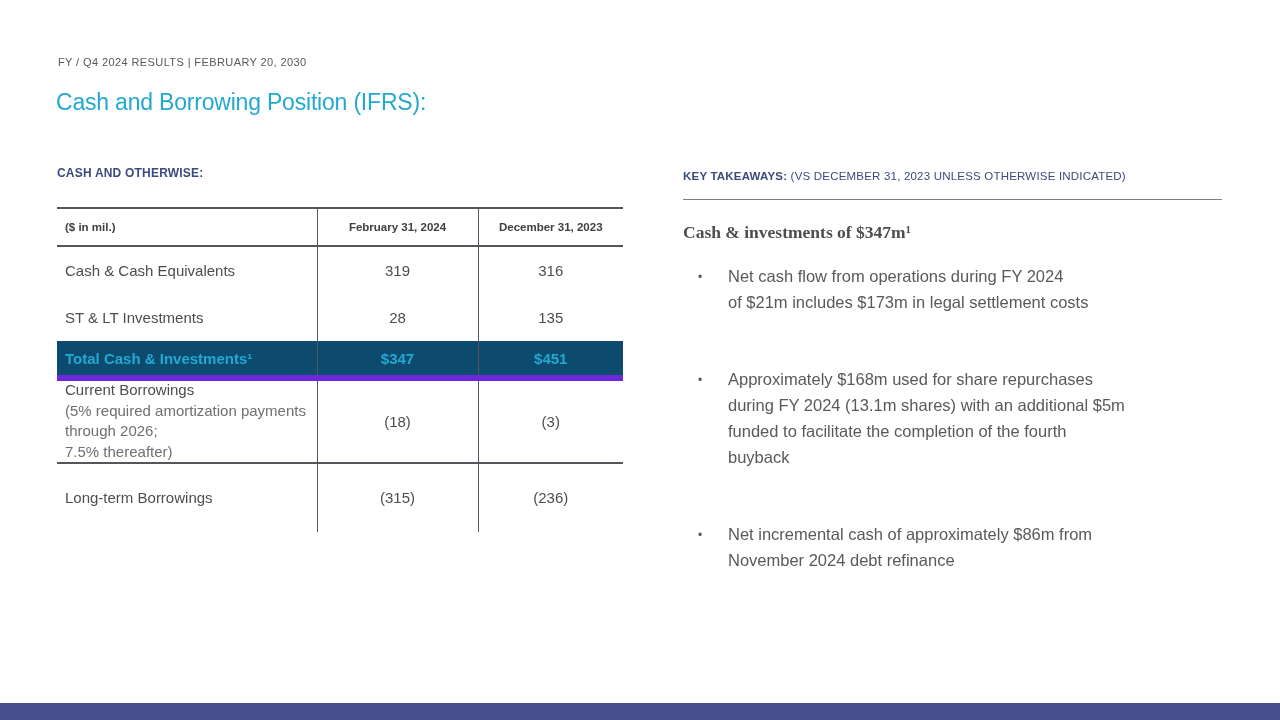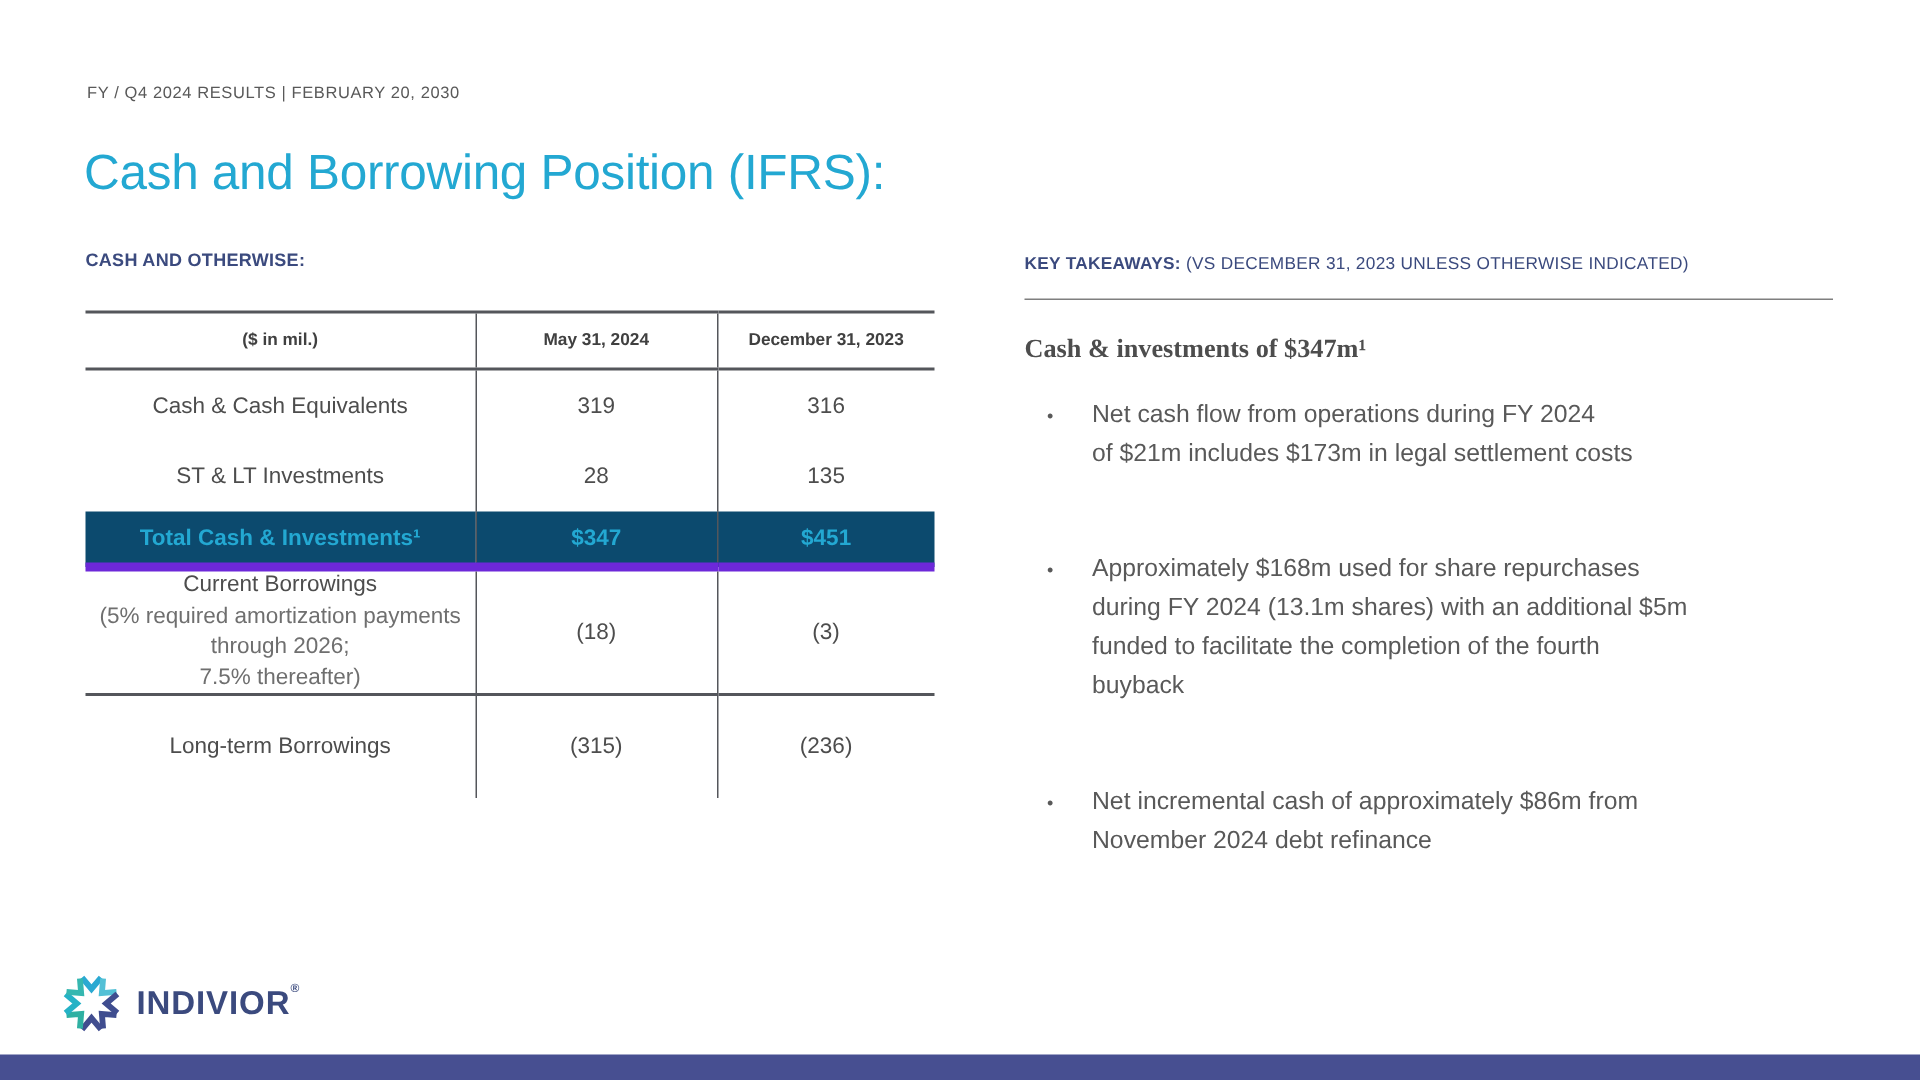--- a/index.html
+++ b/index.html
@@ -13,21 +13,21 @@
   }
   .slide { position:absolute; inset:0; }
 
   
   .eyebrow {
     position:absolute; left:58px; top:56px;
     font-size:11px; letter-spacing:.4px; color:#595959;
   }
   .title {
     position:absolute; left:56px; top:74px;
-    font-size:33px; font-weight:400; color:#23a8d2;
+    font-size:23px; font-weight:400; color:#23a8d2;
     letter-spacing:-.2px;
   }
 
   
   .table-section { position:absolute; left:57px; top:166px; width:566px; }
   .section-label {
     font-size:12px; font-weight:700; color:#3b4a7e; letter-spacing:.2px;
     margin-bottom:27px;
   }
   table.fin {
@@ -39,21 +39,21 @@
   table.fin col.c3 { width:145px; }
   table.fin th, table.fin td {
     padding:0 8px; vertical-align:middle;
   }
   table.fin thead th {
     font-size:11.5px; font-weight:700; color:#404040;
     height:36px;
     border-top:2px solid #54565b;
     border-bottom:2px solid #54565b;
   }
-  table.fin th.lbl, table.fin td.lbl { text-align:center; }
+  table.fin th.lbl, table.fin td.lbl { text-align:left; }
   table.fin th.val, table.fin td.val { text-align:center; }
   table.fin .bdr1 { border-right:1.5px solid #54565b; }
   table.fin td { font-size:15px; }
   tr.row-plain td { height:47px; }
   tr.row-highlight td {
     background:#0c4a6e; color:#23a8d2; font-weight:700;
     height:34px; border-bottom:6px solid #6d28d9;
   }
   tr.row-sub td { height:78px; border-bottom:2px solid #54565b; }
   tr.row-last td { height:68px; }
@@ -115,21 +115,21 @@
     <div class="section-label">CASH AND OTHERWISE:</div>
     <table class="fin">
       <colgroup>
           <col class="c1">
           <col class="c2">
           <col class="c3">
         </colgroup>
       <thead>
         <tr>
           <th class="lbl bdr1">($ in mil.)</th>
-          <th class="val bdr1">May 31, 2024</th>
+          <th class="val bdr1">February 31, 2024</th>
           <th class="val">December 31, 2023</th>
         </tr>
       </thead>
       <tbody>
         <tr class="row-plain">
           <td class="lbl bdr1">Cash &amp; Cash Equivalents</td>
           <td class="val bdr1">319</td>
           <td class="val">316</td>
         </tr>
         <tr class="row-plain">
@@ -181,34 +181,17 @@
       </li>
       <li class="gap-lg">
         <span class="dot">•</span>
         <span class="bullet-text">Net incremental cash of approximately $86m from
 November 2024 debt refinance</span>
       </li>
     </ul>
   </section>
 
 
-  <div class="logo">
-    <svg class="logo-icon" viewBox="-20 -20 40 40" xmlns="http://www.w3.org/2000/svg">
-      <g fill="none" stroke-width="3.4">
-        <path d="M-5.5 -15 L0 -8.5 L5.5 -15" stroke="#2aa9d2"></path>
-        <path d="M-5.5 -15 L0 -8.5 L5.5 -15" stroke="#53c0d6" transform="rotate(45)"></path>
-        <path d="M-5.5 -15 L0 -8.5 L5.5 -15" stroke="#3f4d8f" transform="rotate(90)"></path>
-        <path d="M-5.5 -15 L0 -8.5 L5.5 -15" stroke="#3f4d8f" transform="rotate(135)"></path>
-        <path d="M-5.5 -15 L0 -8.5 L5.5 -15" stroke="#414d8f" transform="rotate(180)"></path>
-        <path d="M-5.5 -15 L0 -8.5 L5.5 -15" stroke="#2fb0a2" transform="rotate(225)"></path>
-        <path d="M-5.5 -15 L0 -8.5 L5.5 -15" stroke="#25b2c6" transform="rotate(270)"></path>
-        <path d="M-5.5 -15 L0 -8.5 L5.5 -15" stroke="#35b7b0" transform="rotate(315)"></path>
-      </g>
-    </svg>
-    <div class="logo-text">
-      <span>INDIVIOR</span><span class="logo-mark">®</span>
-    </div>
-  </div>
 
   <div class="page-number">16</div>
   <div class="bottom-bar"></div>
 
 </div>
 
 </body></html>

